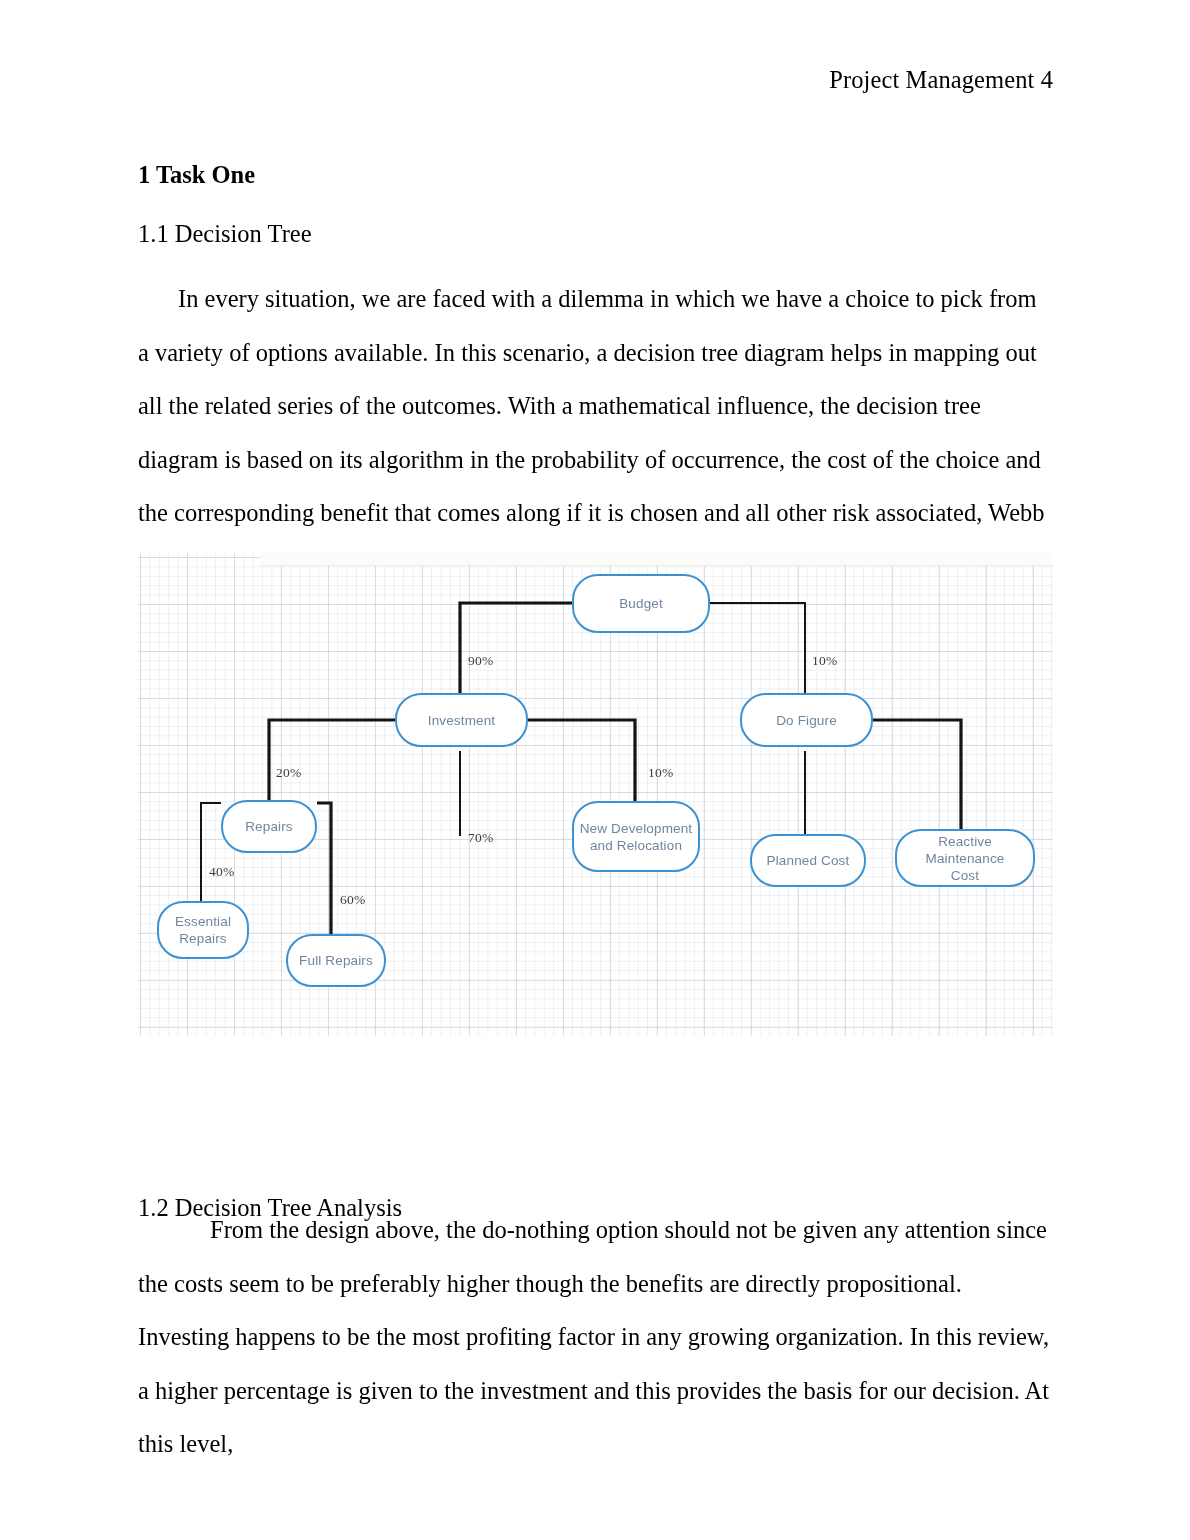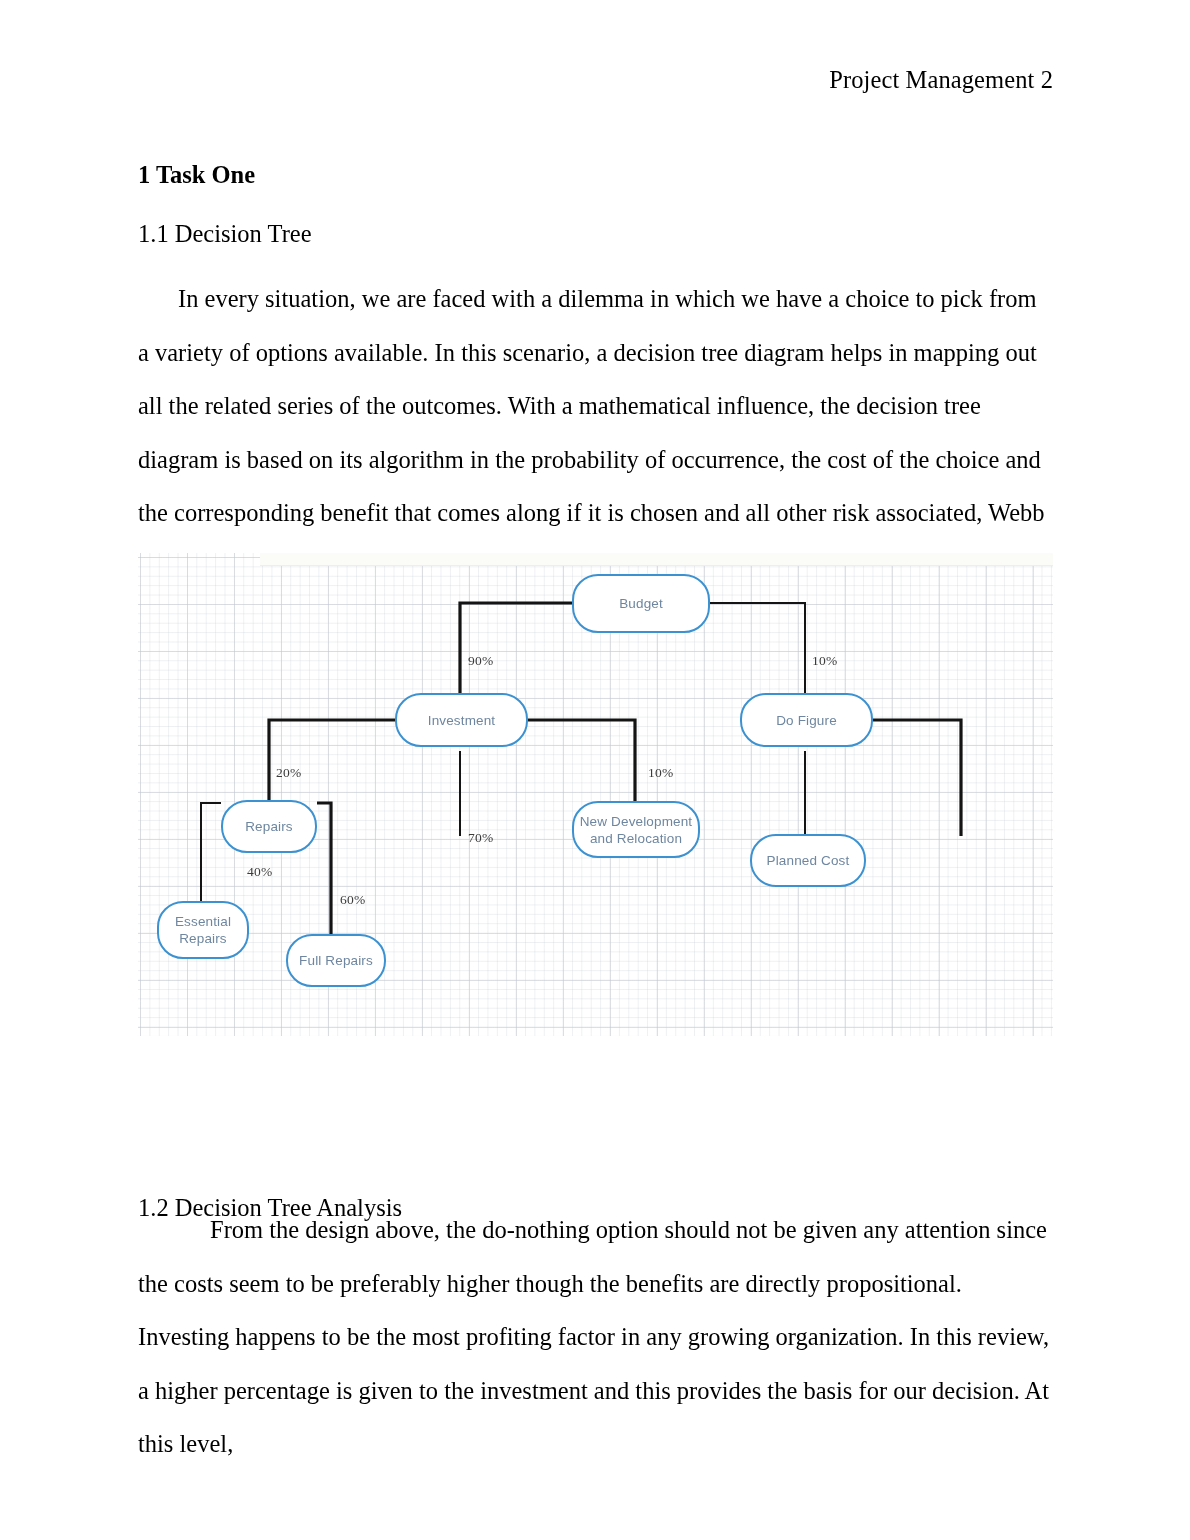--- a/index.html
+++ b/index.html
@@ -147,21 +147,21 @@
     letter-spacing: 0.2px;
     white-space: nowrap;
     z-index: 4;
   }
 </style>
 </head>
 <body>
 
 <div class="page">
 
-  <div class="running-head">Project Management 2</div>
+  <div class="running-head">Project Management 4</div>
 
   <div class="heading-bold">1 Task One</div>
 
   <div class="heading-plain" id="sub-heading-1">1.1 Decision Tree</div>
 
   <div class="para" id="para-1">In every situation, we are faced with a dilemma in which we have a choice to pick from a variety of options available. In this scenario, a decision tree diagram helps in mapping out all the related series of the outcomes. With a mathematical influence, the decision tree diagram is based on its algorithm in the probability of occurrence, the cost of the choice and the corresponding benefit that comes along if it is chosen and all other risk associated, Webb (2017).</div>
 
   <div id="diagram-figure">
 
     <div id="diagram-top-strip"></div>
@@ -199,50 +199,54 @@
 
     <div class="node" style="left:602px; top:140px; width:133px; height:54px;">
       <span class="node-label">Do Figure</span>
     </div>
 
     <div class="node" style="left:83px; top:247px; width:96px; height:53px;">
       <span class="node-label">Repairs</span>
     </div>
 
 
-    <div class="node" style="left:434px; top:248px; width:128px; height:57px;">
+    <div class="node" style="left:434px; top:248px; width:128px; height:71px;">
       <span class="node-label">New Development
 and Relocation</span>
     </div>
 
     <div class="node" style="left:612px; top:281px; width:116px; height:53px;">
       <span class="node-label">Planned Cost</span>
     </div>
 
+    <div class="node" style="left:757px; top:276px; width:140px; height:58px;">
+      <span class="node-label">Reactive Maintenance
+Cost</span>
+    </div>
 
     <div class="node" style="left:19px; top:348px; width:92px; height:58px;">
       <span class="node-label">Essential
 Repairs</span>
     </div>
 
     <div class="node" style="left:148px; top:381px; width:100px; height:53px;justify-content:center;">
       <span class="node-label">Full Repairs</span>
     </div>
 
     <div class="pct" style="left:330px; top:100px;">90%</div>
 
     <div class="pct" style="left:674px; top:100px;">10%</div>
 
     <div class="pct" style="left:138px; top:212px;">20%</div>
 
     <div class="pct" style="left:330px; top:241px;margin-top:36px;">70%</div>
 
     <div class="pct" style="left:510px; top:212px;">10%</div>
 
-    <div class="pct" style="left:71px; top:311px;margin-left:38px;">40%</div>
+    <div class="pct" style="left:71px; top:311px;">40%</div>
 
     <div class="pct" style="left:202px; top:339px;">60%</div>
 
   </div>
 
 
   <div class="heading-plain" id="sub-heading-2">1.2 Decision Tree Analysis</div>
 
   <div class="para" id="para-2">From the design above, the do-nothing option should not be given any attention since the costs seem to be preferably higher though the benefits are directly propositional. Investing happens to be the most profiting factor in any growing organization. In this review, a higher percentage is given to the investment and this provides the basis for our decision. At this level,</div>
 

